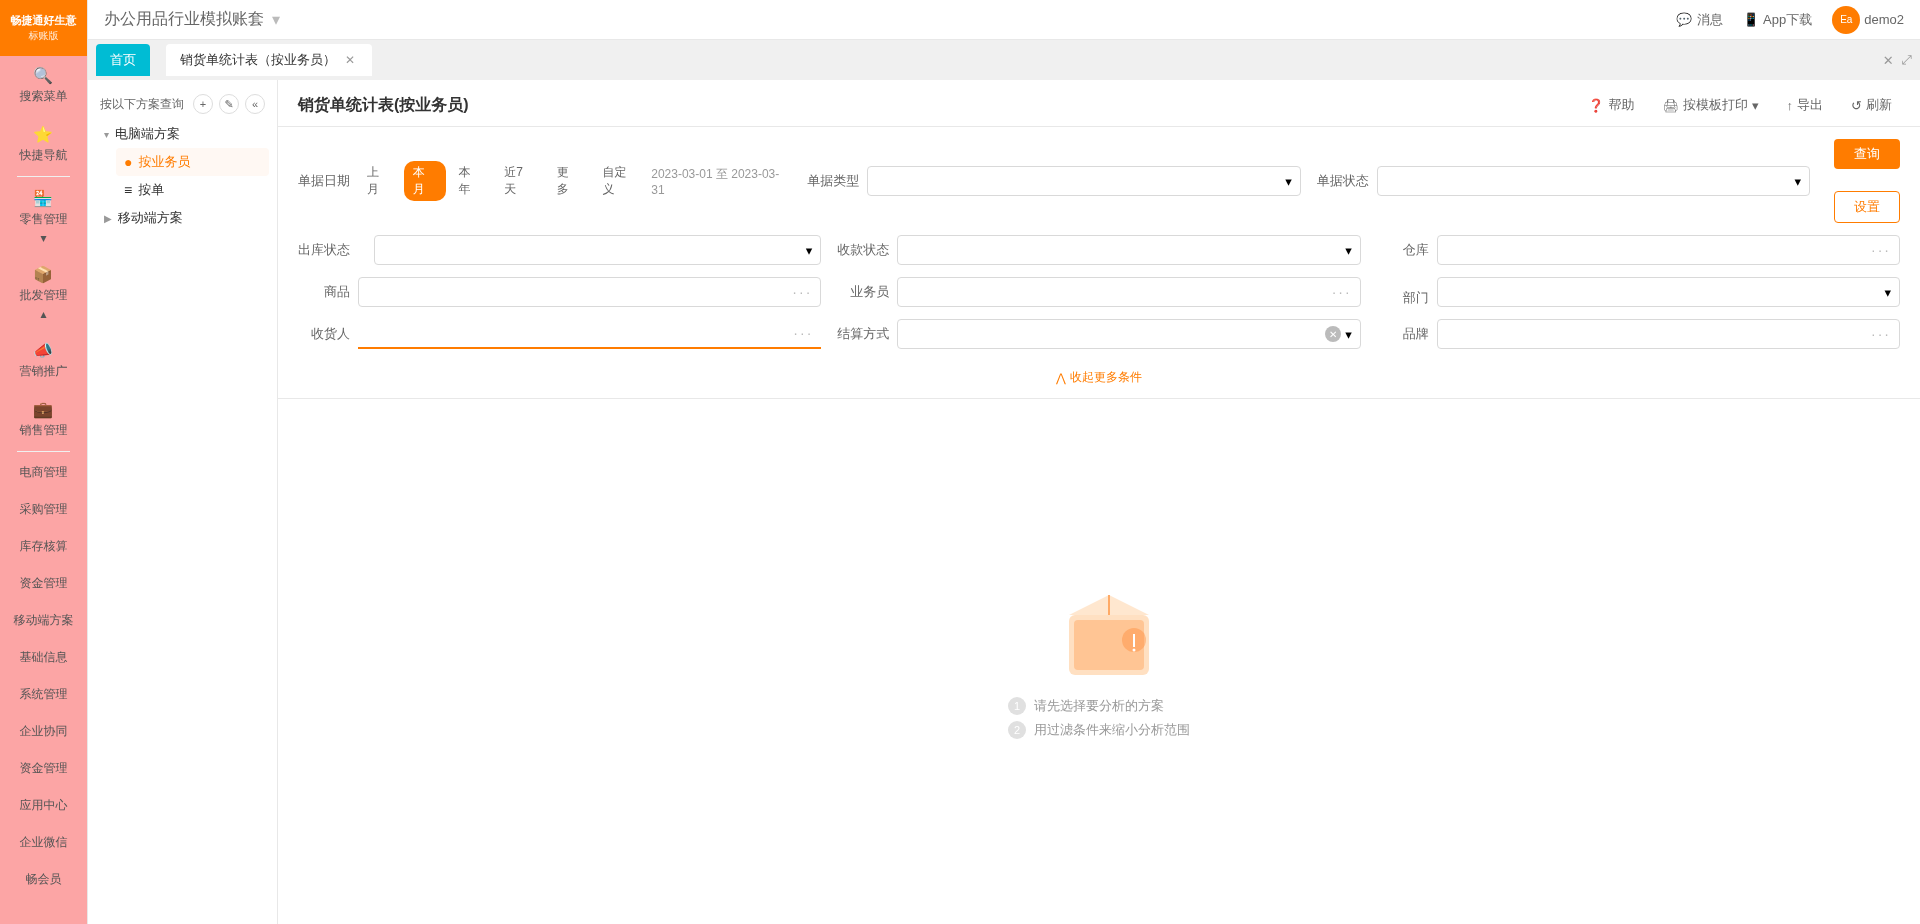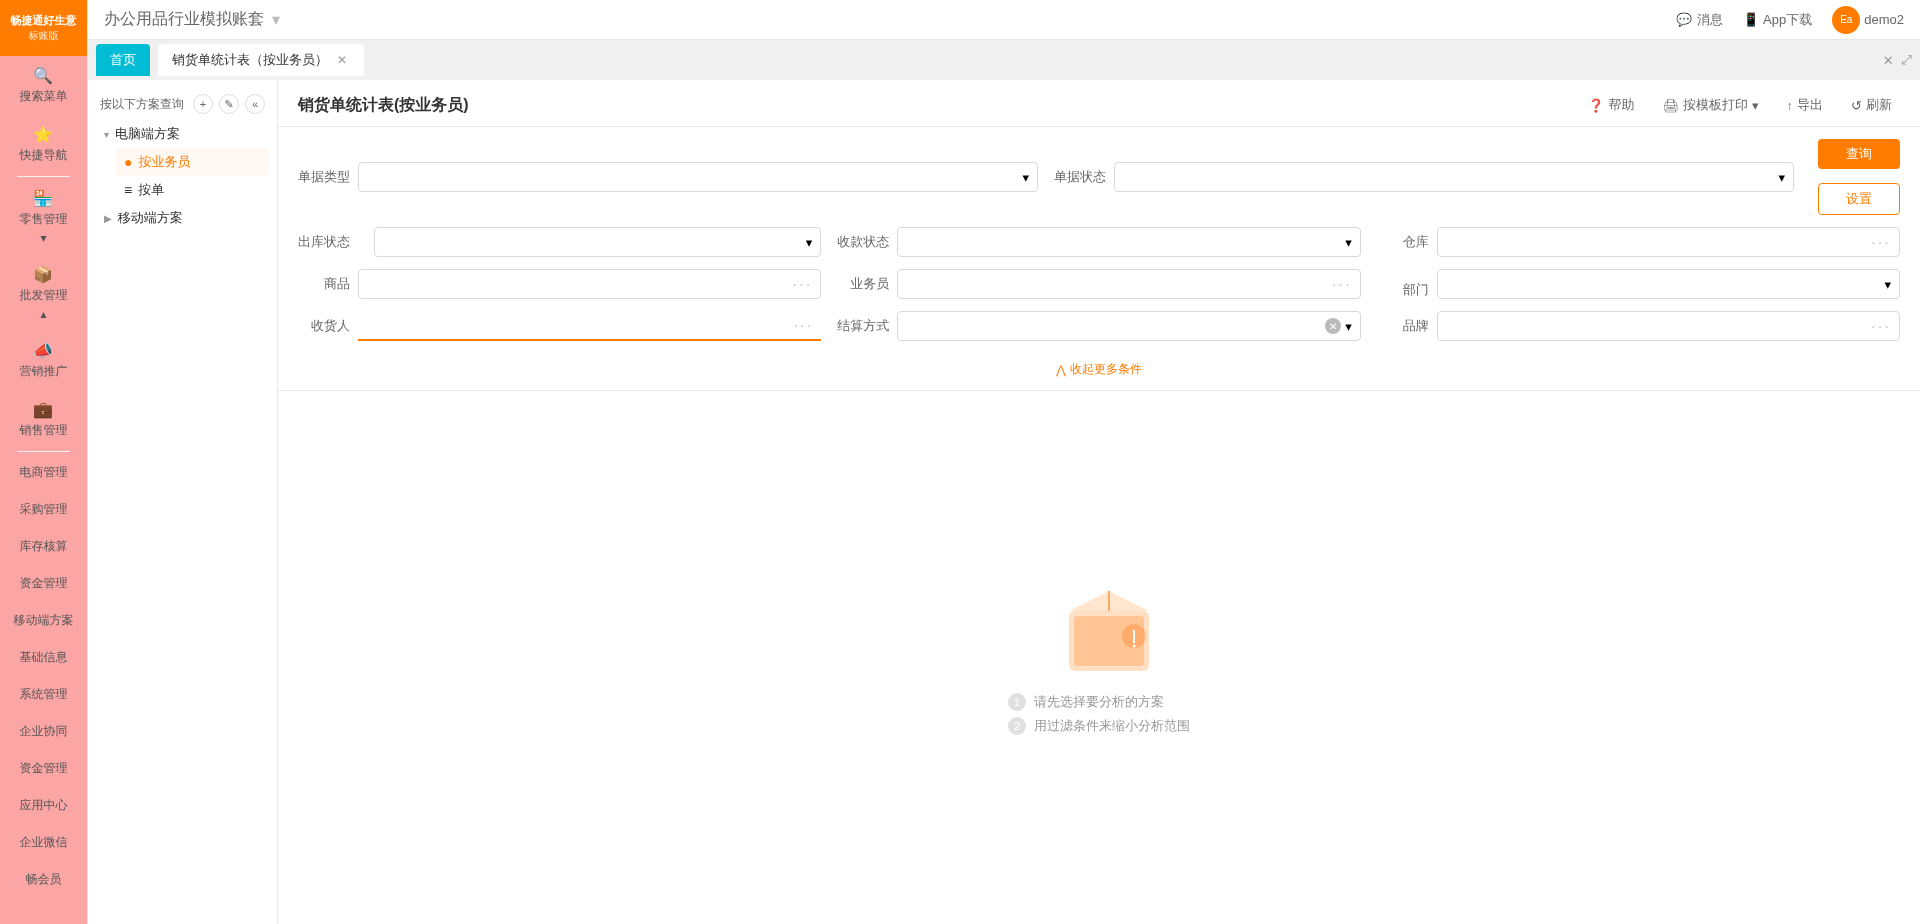--- a/index.html
+++ b/index.html
@@ -18,21 +18,21 @@
     .main-area { flex: 1; display: flex; flex-direction: column; overflow: hidden; }
 
     
     .top-header { height: 40px; background: #fff; border-bottom: 1px solid #e8e8e8; display: flex; align-items: center; justify-content: space-between; padding: 0 16px; flex-shrink: 0; }
     .header-left { display: flex; align-items: center; gap: 8px; color: #666; font-size: 16px; }
     .header-right { display: flex; align-items: center; gap: 20px; color: #666; font-size: 13px; }
     .header-right-item { display: flex; align-items: center; gap: 4px; cursor: pointer; }
     .avatar { width: 28px; height: 28px; border-radius: 50%; background: #ff7c00; display: flex; align-items: center; justify-content: center; color: #fff; font-size: 11px; overflow: hidden; }
 
     
-    .tab-bar { height: 40px; background: #f0f0f0; display: flex; align-items: center; padding: 0 8px; gap: 8px; flex-shrink: 0; }
+    .tab-bar { height: 40px; background: #f0f0f0; display: flex; align-items: center; padding: 0 8px; gap: 16px; flex-shrink: 0; }
     .tab { height: 32px; padding: 0 14px; background: #e0e0e0; border-radius: 4px 4px 0 0; display: flex; align-items: center; gap: 6px; cursor: pointer; color: #555; font-size: 13px; }
     .tab.active { background: #fff; color: #333; }
     .tab-close { width: 16px; height: 16px; display: flex; align-items: center; justify-content: center; border-radius: 50%; color: #999; font-size: 12px; cursor: pointer; }
     .tab-home { background: #00bcd4; color: #fff; }
     .maximize-btn { margin-left: auto; display: flex; align-items: center; gap: 8px; color: #999; }
 
     
     .content-area { flex: 1; display: flex; overflow: hidden; background: #f5f5f5; }
 
     
@@ -58,34 +58,34 @@
     .filter-area { background: #fff; padding: 12px 20px; border-bottom: 1px solid #e8e8e8; flex-shrink: 0; }
     .filter-row { display: flex; align-items: center; gap: 16px; margin-bottom: 12px; }
     .filter-row:last-of-type { margin-bottom: 0; }
     .filter-dots { color: #bbb; font-size: 14px; letter-spacing: 2px; cursor: pointer; }
     .date-btn { padding: 2px 8px; border-radius: 3px; cursor: pointer; font-size: 12px; color: #666; border: 1px solid transparent; }
     .date-btn.active { background: #ff7c00; color: #fff; border-radius: 10px; }
     .date-range { color: #999; font-size: 12px; }
     .filter-x { width: 16px; height: 16px; background: #bbb; border-radius: 50%; color: #fff; display: flex; align-items: center; justify-content: center; font-size: 10px; cursor: pointer; }
     .collapse-btn { color: #ff7c00; font-size: 12px; cursor: pointer; display: flex; align-items: center; gap: 4px; }
     .btn-primary { background: #ff7c00; color: #fff; border: none; border-radius: 4px; padding: 6px 20px; font-size: 13px; cursor: pointer; }
-    .btn-secondary { background: #fff; color: #ff7c00; border: 1px solid #ff7c00; border-radius: 4px; padding: 6px 27px; font-size: 13px; cursor: pointer; }
+    .btn-secondary { background: #fff; color: #ff7c00; border: 1px solid #ff7c00; border-radius: 4px; padding: 6px 16px; font-size: 13px; cursor: pointer; }
 
     
     .data-area { flex: 1; background: #fff; overflow: auto; display: flex; flex-direction: column; align-items: center; justify-content: center; }
     .empty-state { display: flex; flex-direction: column; align-items: center; gap: 12px; }
     .empty-icon { width: 100px; height: 100px; position: relative; }
     .empty-hints { display: flex; flex-direction: column; gap: 6px; }
     .empty-hint { display: flex; align-items: center; gap: 8px; color: #999; font-size: 13px; }
     .hint-num { width: 18px; height: 18px; border-radius: 50%; background: #e0e0e0; display: flex; align-items: center; justify-content: center; font-size: 11px; color: #fff; flex-shrink: 0; }
     .filter-item { display: flex; align-items: center; gap: 8px; }
     .fi-label { color: #666; font-size: 13px; white-space: nowrap; width: 52px; text-align: right; flex-shrink: 0; }
     .fi-input { flex: 1; height: 30px; border: 1px solid #d9d9d9; border-radius: 4px; padding: 0 8px; font-size: 13px; display: flex; align-items: center; justify-content: space-between; background: #fff; cursor: pointer; }
 
-    .query-btn-area { display: flex; flex-direction: column; gap: 14px; padding: 0 0 0 8px; }
+    .query-btn-area { display: flex; flex-direction: column; gap: 22px; padding: 0 0 0 8px; }
   </style>
 </head>
 <body>
 
 <div class="sidebar">
   <div class="logo-area">
     <div class="logo-text">畅捷通好生意</div>
     <div class="logo-sub">标账版</div>
   </div>
 
@@ -249,20 +249,32 @@
           <div class="action-btn">
             <span>↺</span>
             <span>刷新</span>
           </div>
         </div>
       </div>
 
       <div class="filter-area">
 
         <div class="filter-row">
+          <div class="filter-item" style="flex:1; display:flex; align-items:center; gap:8px;">
+            <span class="fi-label">单据日期</span>
+            <div style="display:flex; align-items:center; gap:4px; flex:1;">
+              <span class="date-btn">上月</span>
+              <span class="date-btn active">本月</span>
+              <span class="date-btn">本年</span>
+              <span class="date-btn">近7天</span>
+              <span class="date-btn">更多</span>
+              <span class="date-btn">自定义</span>
+              <span class="date-range">2023-03-01 至 2023-03-31</span>
+            </div>
+          </div>
           <div class="filter-item" style="flex:1; display:flex; align-items:center; gap:8px;">
             <span class="fi-label">单据类型</span>
             <div class="fi-input">
               <span></span>
               <span>▾</span>
             </div>
           </div>
           <div class="filter-item" style="flex:1; display:flex; align-items:center; gap:8px;">
             <span class="fi-label">单据状态</span>
             <div class="fi-input">

